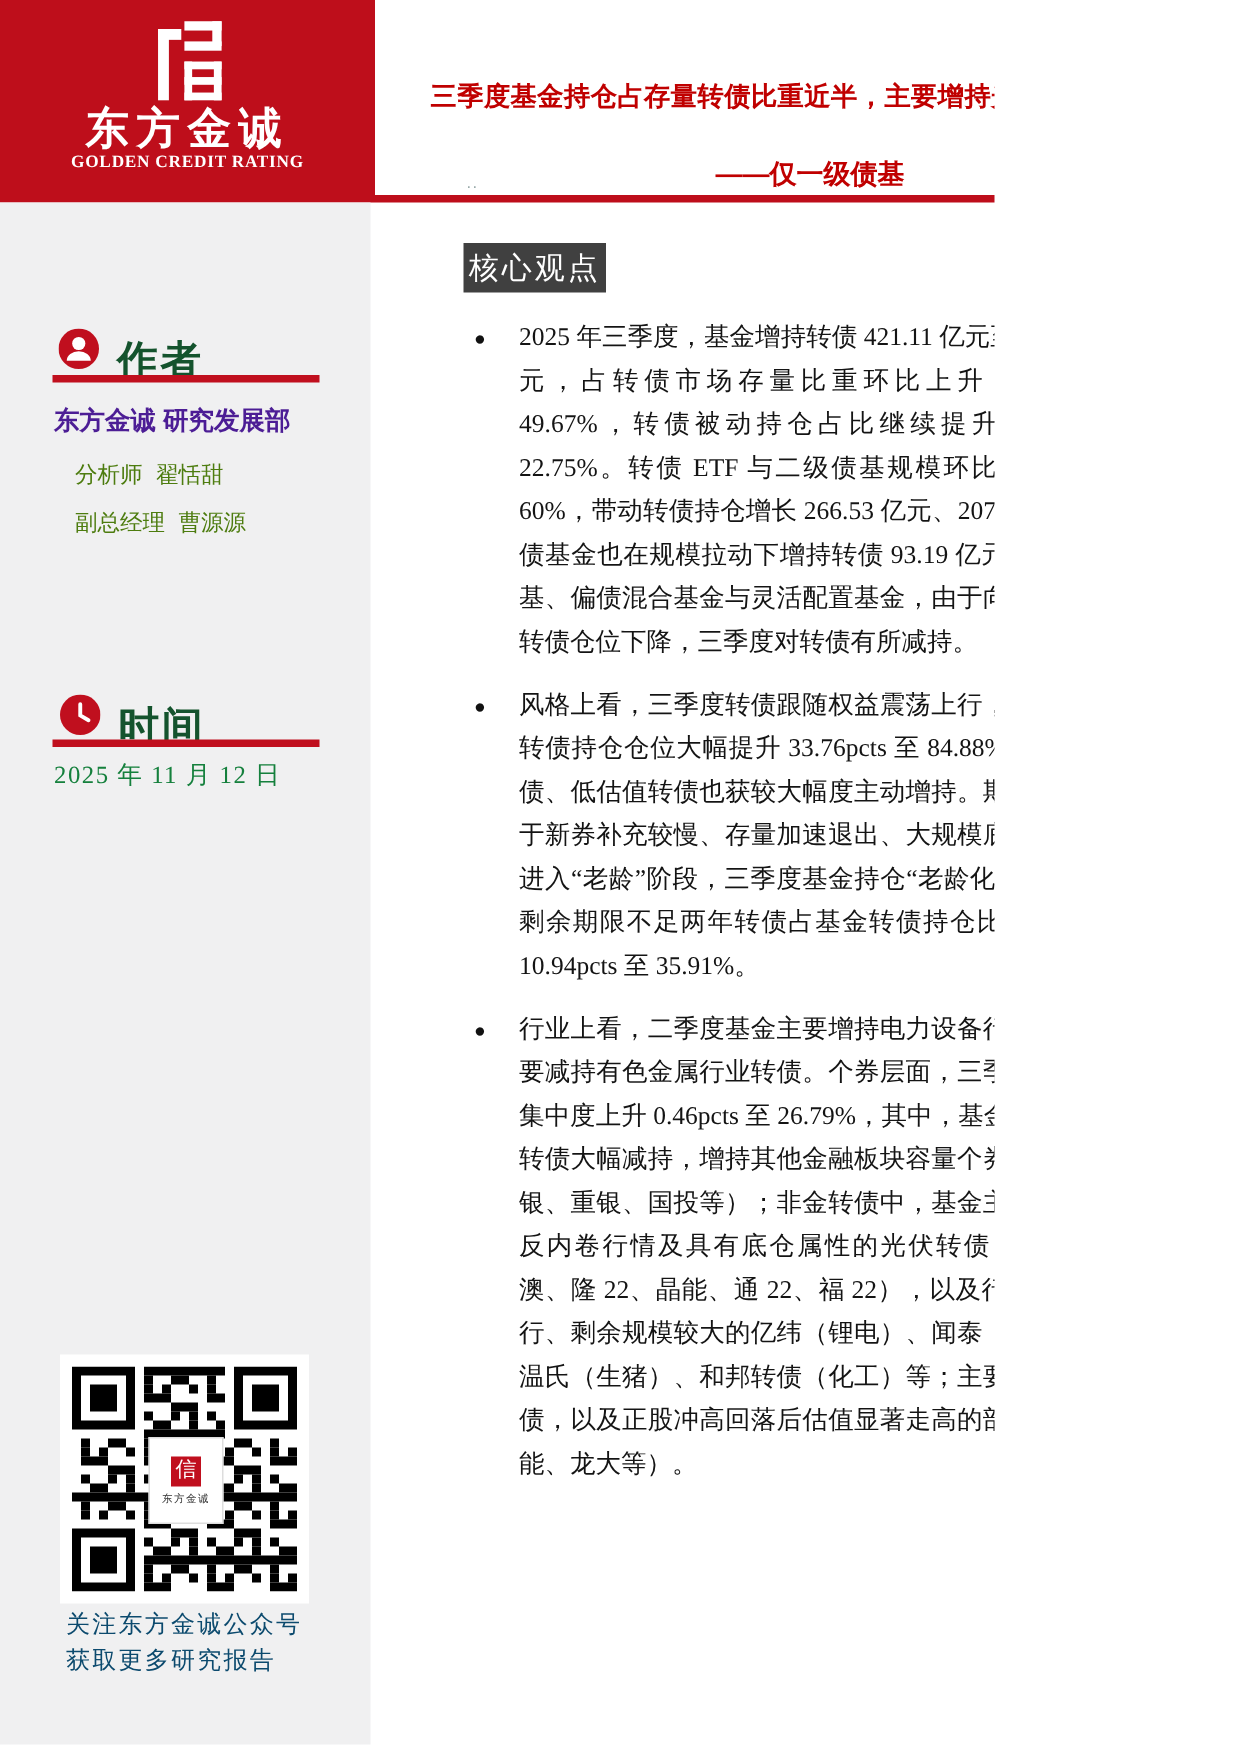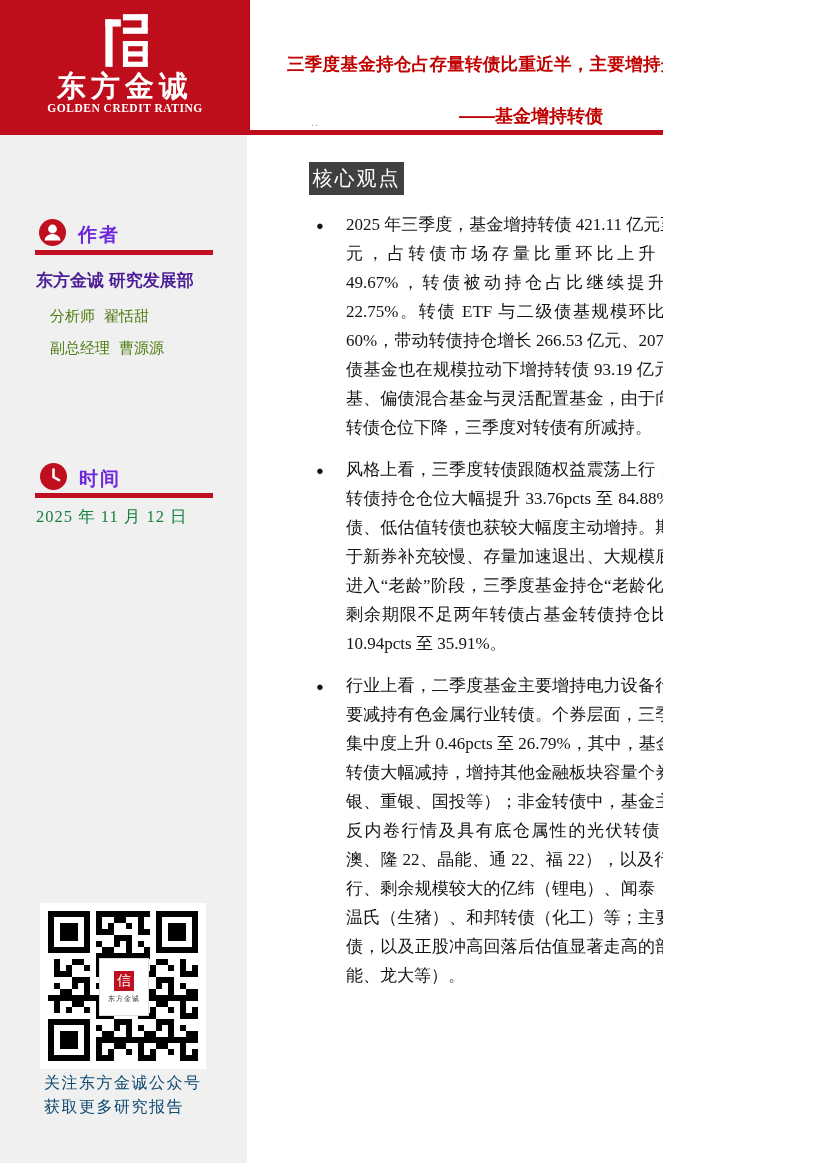--- a/index.html
+++ b/index.html
@@ -22,21 +22,21 @@
                 font-size:17.5px;font-weight:bold;color:#C00000;letter-spacing:0.3px;text-align:right;}
   .report-subtitle{position:absolute;right:60px;top:104px;white-space:nowrap;
                    font-size:18px;font-weight:bold;color:#C00000;}
   .stray-marks{position:absolute;left:311px;top:116px;font-size:11px;color:#9aa;letter-spacing:1px;}
 
   
   .sidebar{position:absolute;left:0;top:135px;width:247px;height:1028px;background:#F0F0F1;}
   .side-icon{position:absolute;width:27px;height:27px;}
   .icon-author{left:39px;top:84px;}
   .icon-clock{left:40px;top:328px;}
-  .side-label{position:absolute;font-size:19px;font-weight:bold;color:#6d28d9;letter-spacing:2px;}
+  .side-label{position:absolute;font-size:27px;font-weight:bold;color:#14532d;letter-spacing:2px;}
   .label-author{left:78px;top:87px;}
   .label-time{left:79px;top:331px;}
   .side-rule{position:absolute;left:35px;width:178px;height:5px;background:#C00F1E;}
   .rule-author{top:115px;}
   .rule-time{top:358px;}
   .side-dept{position:absolute;left:36px;top:134px;font-size:17px;font-weight:bold;color:#4c1d95;}
   .side-member{position:absolute;left:50px;font-size:15px;color:#4d7c0f;
                font-family:Liberation Mono, monospace;}
   .member-0{top:172px;}
   .member-1{top:204px;}
@@ -84,21 +84,21 @@
         <rect x="28" y="41" width="24" height="5"></rect>
       </g>
     </svg>
     <div class="brand-name-cn">东方金诚</div>
     <div class="brand-name-en">GOLDEN CREDIT RATING</div>
   </header>
 
   <div class="top-rule"></div>
 
   <div class="report-title">三季度基金持仓占存量转债比重近半，主要增持光伏转债</div>
-  <div class="report-subtitle">——基金增持转债</div>
+  <div class="report-subtitle">——仅一级债基</div>
   <div class="stray-marks">..</div>
 
   <aside class="sidebar">
 
     <svg class="side-icon icon-author" viewBox="0 0 27 27">
       <circle cx="13.5" cy="13.5" r="13.5" fill="#C00F1E"></circle>
       <circle cx="13.5" cy="10" r="4.4" fill="#fff"></circle>
       <path d="M5.5 21.5 a8 6.4 0 0 1 16 0 z" fill="#fff"></path>
     </svg>
     <span class="side-label label-author">作者</span>

